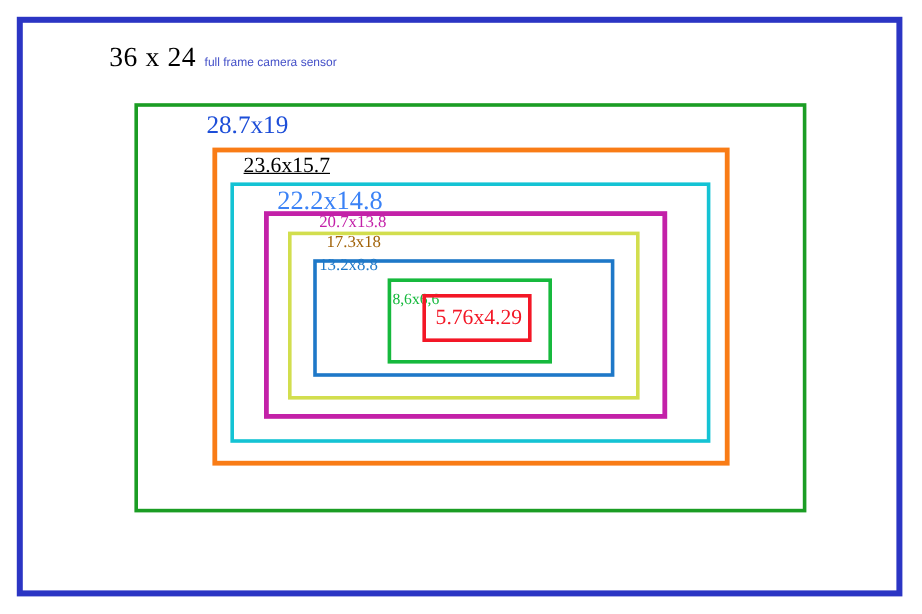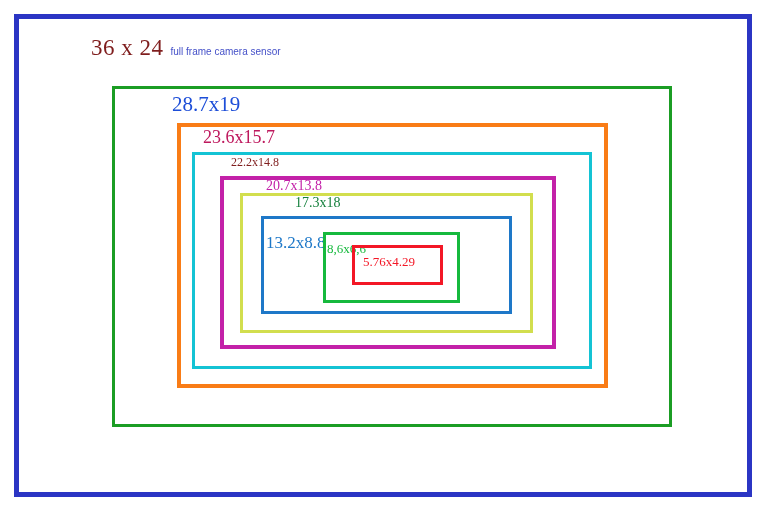--- a/index.html
+++ b/index.html
@@ -37,21 +37,21 @@
   .title-block {
     position: absolute;
     left: 86px;
     top: 31px;
     white-space: nowrap;
     line-height: 1;
   }
   .title-main {
     font-family: "Liberation Serif", serif;
     font-size: 23px;
-    color: #7f1d1d;
+    color: #000000;
     letter-spacing: 0.5px;
     vertical-align: baseline;
   }
   .title-sub {
     font-family: "Liberation Sans", sans-serif;
     font-size: 10px;
     color: #4450c8;
     vertical-align: baseline;
     margin-left: 7px;
   }
@@ -77,30 +77,30 @@
   <div class="outer-frame">
 
     <div class="title-block" style="left:72px; top:17px;">
       <span class="title-main">36 x 24</span><span class="title-sub">full frame camera sensor</span>
     </div>
 
     <div id="rect-layer">
         <div class="sensor-rect" style="left: 93px; top: 67px; width: 560px; height: 341px; border: 3px solid rgb(27, 157, 36);"></div>
         <div class="sensor-label" style="left: 153px; top: 75px; font-size: 21px; color: #1d4ed8;">28.7x19</div>
         <div class="sensor-rect" style="left: 158px; top: 104px; width: 431px; height: 265px; border: 4px solid rgb(249, 124, 22);"></div>
-        <div class="sensor-label" style="left: 184px; top: 109px; font-size: 18px; color: #be185d;">23.6x15.7</div>
+        <div class="sensor-label" style="left: 184px; top: 109px; font-size: 18px; color: #000000; text-decoration: underline;">23.6x15.7</div>
         <div class="sensor-rect" style="left: 173px; top: 133px; width: 400px; height: 217px; border: 3px solid rgb(20, 195, 212);"></div>
-        <div class="sensor-label" style="left: 212px; top: 137px; font-size: 12px; color: #7f1d1d;">22.2x14.8</div>
+        <div class="sensor-label" style="left: 212px; top: 137px; font-size: 22px; color: #3b82f6;">22.2x14.8</div>
         <div class="sensor-rect" style="left: 201px; top: 157px; width: 336px; height: 173px; border: 4px solid rgb(195, 33, 168);"></div>
         <div class="sensor-label" style="left: 235px; top: 160px; font-size: 14px; color: rgb(195, 33, 168); margin-left: 12px;">20.7x13.8</div>
         <div class="sensor-rect" style="left: 221px; top: 174px; width: 293px; height: 140px; border: 3px solid rgb(210, 222, 78);"></div>
-        <div class="sensor-label" style="left: 253px; top: 177px; font-size: 14px; color: #15803d; margin-left: 23px;">17.3x18</div>
+        <div class="sensor-label" style="left: 253px; top: 177px; font-size: 14px; color: #a16207;">17.3x18</div>
         <div class="sensor-rect" style="left: 242px; top: 197px; width: 251px; height: 98px; border: 3px solid rgb(30, 120, 200);"></div>
-        <div class="sensor-label" style="left: 247px; top: 215px; font-size: 17px; color: rgb(30, 120, 200);">13.2x8.8</div>
+        <div class="sensor-label" style="left: 247px; top: 196px; font-size: 14px; color: rgb(30, 120, 200);">13.2x8.8</div>
         <div class="sensor-rect" style="left: 304px; top: 213px; width: 137px; height: 71px; border: 3px solid rgb(22, 185, 61);"></div>
         <div class="sensor-label" style="left: 308px; top: 211px; font-size: 13px; color: rgb(22, 185, 61); margin-top: 12px;">8,6x6,6</div>
         <div class="sensor-rect" style="left: 333px; top: 226px; width: 91px; height: 40px; border: 3px solid rgb(243, 23, 38);"></div>
-        <div class="sensor-label" style="left: 344px; top: 236px; font-size: 13px; color: rgb(243, 23, 38);">5.76x4.29</div>
+        <div class="sensor-label" style="left: 344px; top: 236px; font-size: 18px; color: rgb(243, 23, 38);">5.76x4.29</div>
       </div>
 
   </div>
 
 </div>
 
 </body></html>

